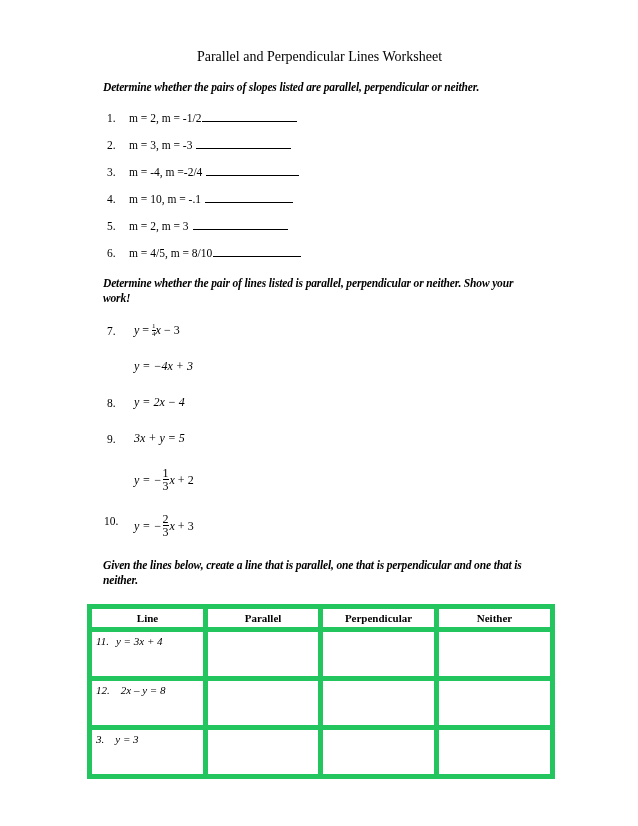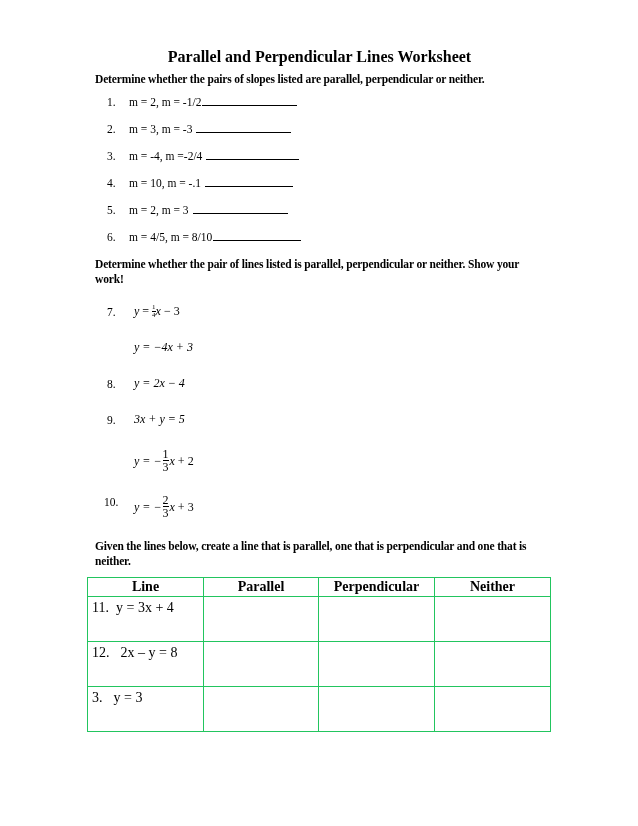--- a/index.html
+++ b/index.html
@@ -16,31 +16,32 @@
     overflow: hidden;
   }
   .page {
     position: absolute;
     left: 87px;
     top: 50px;
     width: 465px;
   }
   .doc-title {
     text-align: center;
-    font-weight: bold;
-    font-size: 16px;
+    font-weight: normal;
+    font-size: 14px;
     line-height: 14px;
     margin: 0 0 1px 0;
   }
   .section-heading {
     font-weight: bold;
     font-size: 11.5px;
     line-height: 15px;
-    margin: 8px;
+    margin: 16px;
     letter-spacing: -0.15px;
+    font-style: italic;
   }
   
   .slope-list {
     list-style: none;
     margin: 8px 0 0 0;
     padding: 0;
   }
   .slope-list li {
     position: relative;
     padding-left: 42px;
@@ -130,37 +131,38 @@
   .eq-row.tall { height: 28px; line-height: 28px; }
   
   .lines-table {
     border-collapse: collapse;
     width: 463px;
     margin-top: 8px;
     table-layout: fixed;
   }
   .lines-table th,
   .lines-table td {
-    border: 1px solid #22c55e;
-    font-size: 14px;
+    border: 5px solid #22c55e;
+    font-size: 11px;
     padding: 0;
   }
   .lines-table th {
     text-align: center;
     font-weight: bold;
     height: 18px;
     line-height: 18px;
   }
   .lines-table td {
     height: 33px;
     vertical-align: top;
   }
   .lines-table td.line-cell {
     padding: 3px 0 8px 4px;
     white-space: nowrap;
+    font-style: italic;
   }
   .col-line { width: 116px; }
   .col-par { width: 115px; }
   .col-perp { width: 116px; }
   .col-nei { width: 116px; }
 </style>
 </head>
 <body>
 
 <div class="page">

